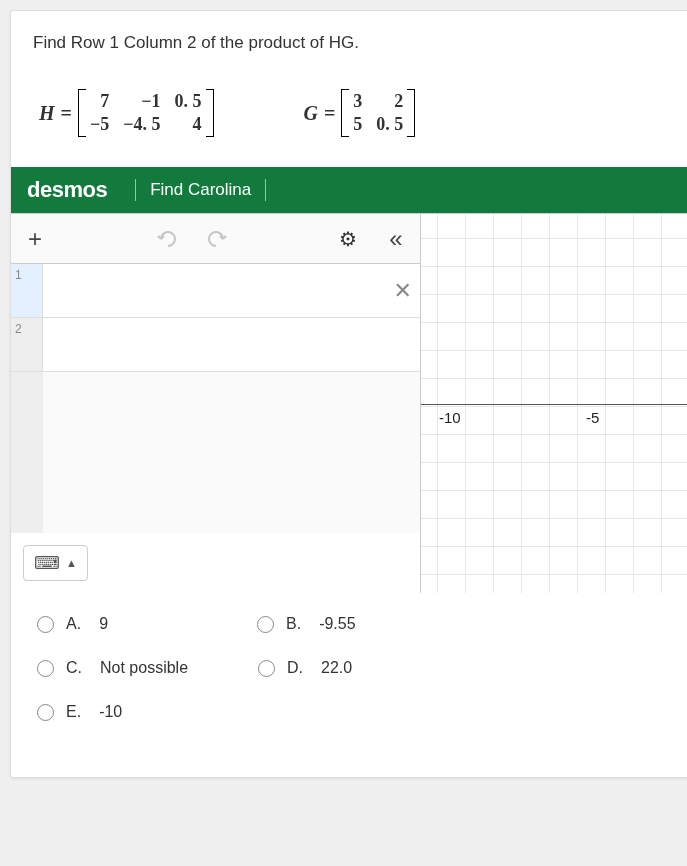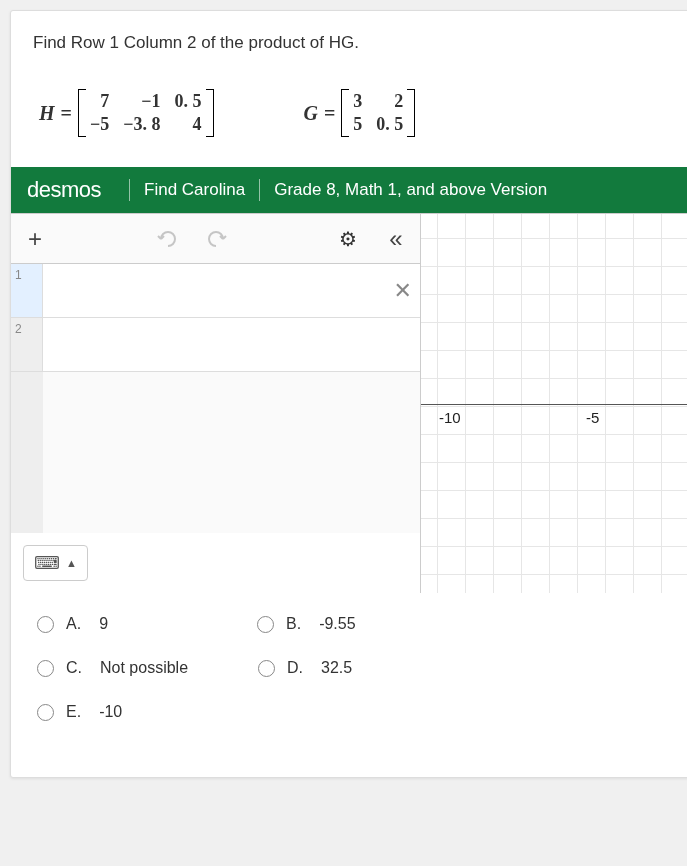--- a/index.html
+++ b/index.html
@@ -55,21 +55,21 @@
   .cells span { text-align: right; font-family: "Times New Roman", serif; font-weight: bold; font-size: 18px; }
 
   .desmos-bar {
     background: #127a3d;
     color: #fff;
     display: flex;
     align-items: center;
     padding: 10px 16px;
     font-size: 17px;
   }
-  .desmos-bar .logo { font-weight: normal; font-size: 22px; letter-spacing: -0.5px; margin-right: 14px; }
+  .desmos-bar .logo { font-weight: bold; font-size: 22px; letter-spacing: -0.5px; margin-right: 14px; }
   .divv { width:1px; height:22px; background: rgba(255,255,255,0.55); margin: 0 14px; }
 
   .calc-area {
     display: flex;
     border-top: 1px solid #ccc;
     height: 380px;
     position: relative;
   }
   .calc-left {
     flex: 0 0 410px;
@@ -184,21 +184,21 @@
     <div class="meq">
       <span class="lbl">H</span>
       <span class="eq">=</span>
       <div class="mat">
         <div class="bracket left"></div>
         <div class="cells c3">
           <span>7</span>
           <span>−1</span>
           <span>0. 5</span>
           <span>−5</span>
-          <span>−3. 8</span>
+          <span>−4. 5</span>
           <span>4</span>
         </div>
         <div class="bracket right"></div>
       </div>
     </div>
     <div class="meq">
       <span class="lbl">G</span>
       <span class="eq">=</span>
       <div class="mat">
         <div class="bracket left"></div>
@@ -211,21 +211,20 @@
         <div class="bracket right"></div>
       </div>
     </div>
   </div>
 
   <div class="desmos-bar">
     <span class="logo">desmos</span>
     <span class="divv"></span>
     <span>Find Carolina</span>
     <span class="divv"></span>
-    <span>Grade 8, Math 1, and above Version</span>
   </div>
 
   <div class="calc-area">
     <div class="calc-left">
       <div class="calc-toolbar">
         <div class="tool-btn">+</div>
         <div class="tool-spacer"></div>
         <div class="tool-btn undo">
           <svg width="22" height="18" viewBox="0 0 22 18">
               <path d="M4 9 A7 7 0 1 1 11 16" fill="none" stroke="#666" stroke-width="2"></path>
@@ -289,21 +288,21 @@
     </div>
     <div class="ans-row">
       <div class="opt">
         <span class="radio"></span>
         <span class="let">C.</span>
         <span>Not possible</span>
       </div>
       <div class="opt">
         <span class="radio"></span>
         <span class="let">D.</span>
-        <span>32.5</span>
+        <span>22.0</span>
       </div>
     </div>
     <div class="ans-row">
       <div class="opt">
         <span class="radio"></span>
         <span class="let">E.</span>
         <span>-10</span>
       </div>
     </div>
   </div>

